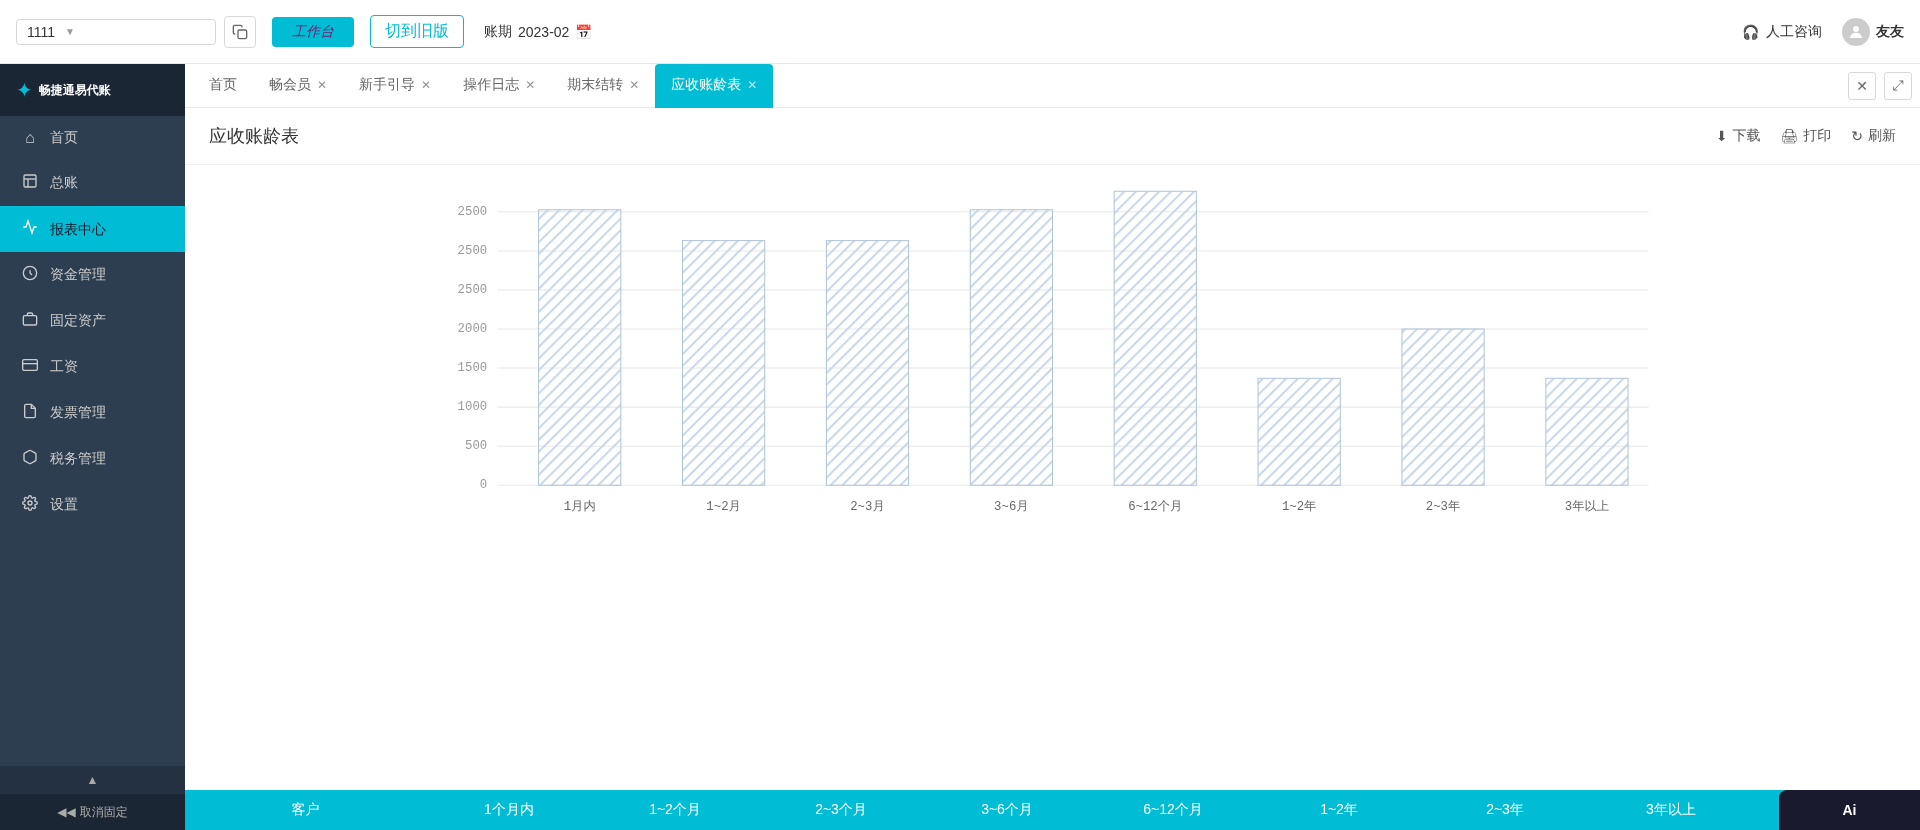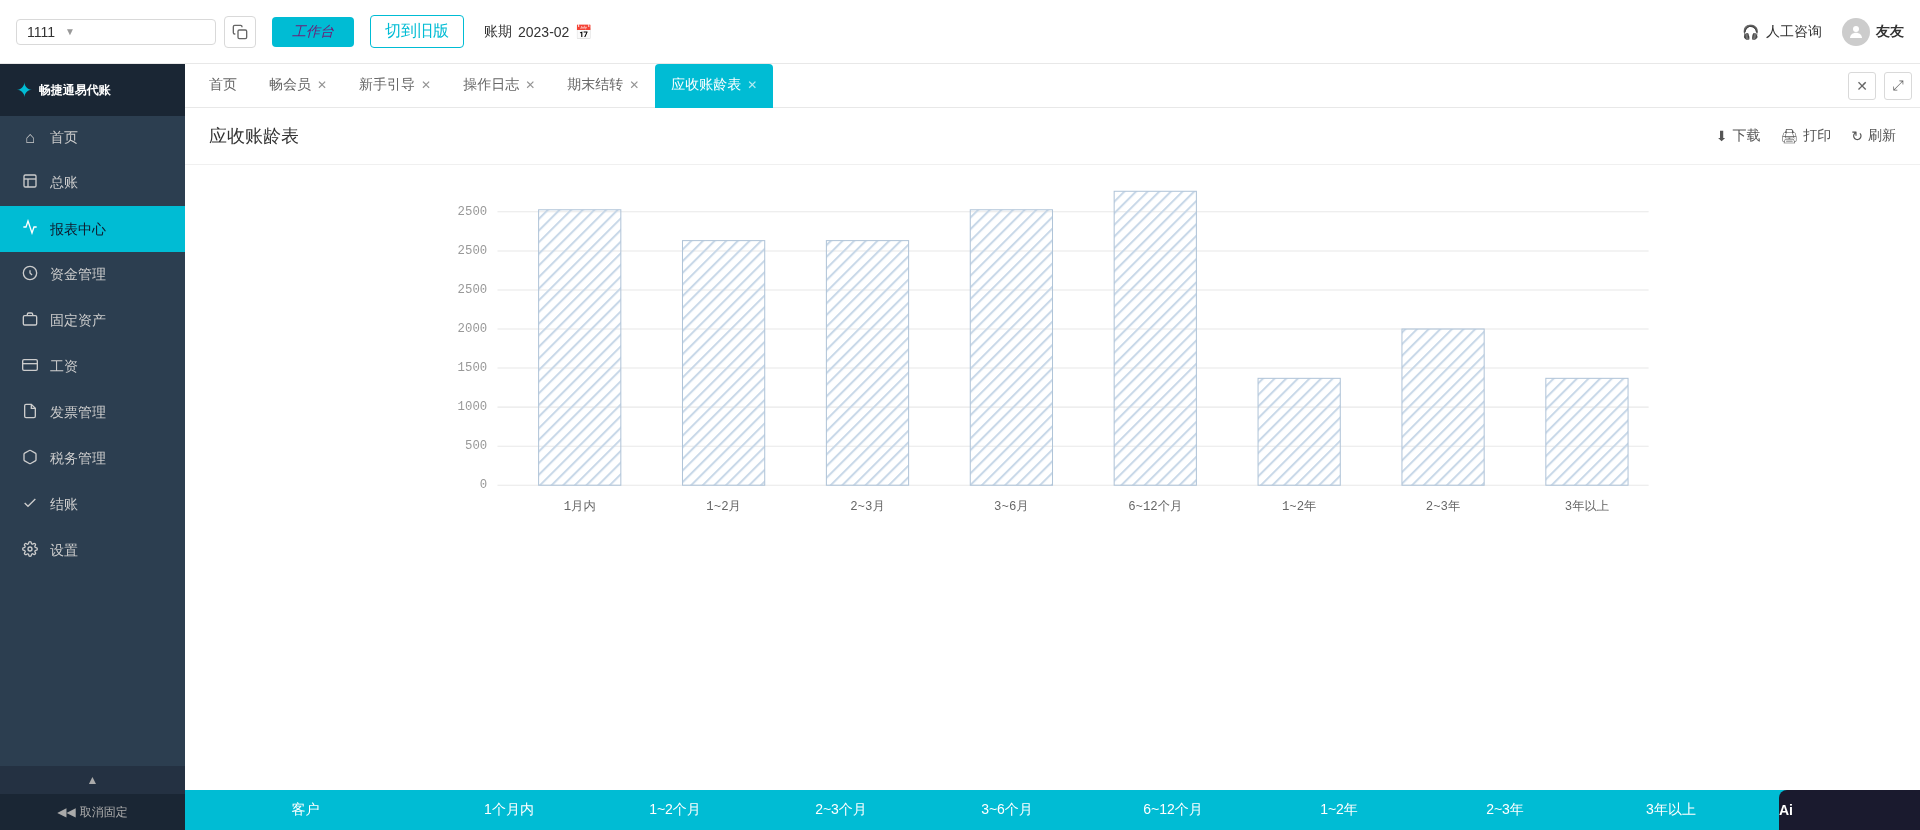--- a/index.html
+++ b/index.html
@@ -283,28 +283,20 @@
         </span>
         <span>发票管理</span>
       </div>
       <div class="sidebar-item">
         <span class="icon">
           <svg width="16" height="16" viewBox="0 0 24 24" fill="none" stroke="#ccc" stroke-width="2">
               <path d="M21 16V8a2 2 0 00-1-1.73l-7-4a2 2 0 00-2 0l-7 4A2 2 0 003 8v8a2 2 0 001 1.73l7 4a2 2 0 002 0l7-4A2 2 0 0021 16z"></path>
             </svg>
         </span>
         <span>税务管理</span>
-      </div>
-      <div class="sidebar-item">
-        <span class="icon">
-          <svg width="16" height="16" viewBox="0 0 24 24" fill="none" stroke="#ccc" stroke-width="2">
-              <polyline points="20 6 9 17 4 12"></polyline>
-            </svg>
-        </span>
-        <span>结账</span>
       </div>
       <div class="sidebar-item">
         <span class="icon">
           <svg width="16" height="16" viewBox="0 0 24 24" fill="none" stroke="#ccc" stroke-width="2">
               <circle cx="12" cy="12" r="3"></circle>
               <path d="M19.4 15a1.65 1.65 0 00.33 1.82l.06.06a2 2 0 010 2.83 2 2 0 01-2.83 0l-.06-.06a1.65 1.65 0 00-1.82-.33 1.65 1.65 0 00-1 1.51V21a2 2 0 01-4 0v-.09A1.65 1.65 0 009 19.4a1.65 1.65 0 00-1.82.33l-.06.06a2 2 0 01-2.83-2.83l.06-.06A1.65 1.65 0 004.68 15a1.65 1.65 0 00-1.51-1H3a2 2 0 010-4h.09A1.65 1.65 0 004.6 9a1.65 1.65 0 00-.33-1.82l-.06-.06a2 2 0 012.83-2.83l.06.06A1.65 1.65 0 009 4.68a1.65 1.65 0 001-1.51V3a2 2 0 014 0v.09a1.65 1.65 0 001 1.51 1.65 1.65 0 001.82-.33l.06-.06a2 2 0 012.83 2.83l-.06.06A1.65 1.65 0 0019.4 9a1.65 1.65 0 001.51 1H21a2 2 0 010 4h-.09a1.65 1.65 0 00-1.51 1z"></path>
             </svg>
         </span>
         <span>设置</span>
       </div>
@@ -432,15 +424,15 @@
         <div class="table-col">1~2年</div>
         <div class="table-col">2~3年</div>
         <div class="table-col">3年以上</div>
         <div class="table-col">合计</div>
       </div>
     </div>
 
   </div>
 </div>
 
-<div style="position:fixed;bottom:0;right:0;width:141px;height:40px;background:#1a1a2e;display:flex;align-items:center;border-radius:8px 0 0 0;cursor:pointer;">
+<div style="position:fixed;bottom:0;right:0;width:141px;height:40px;background:#1a1a2e;display:flex;align-items:center;justify-content:center;border-radius:8px 0 0 0;cursor:pointer;">
   <span style="color:#fff;font-size:14px;font-weight:bold;">Ai</span>
 </div>
 
 </body></html>

